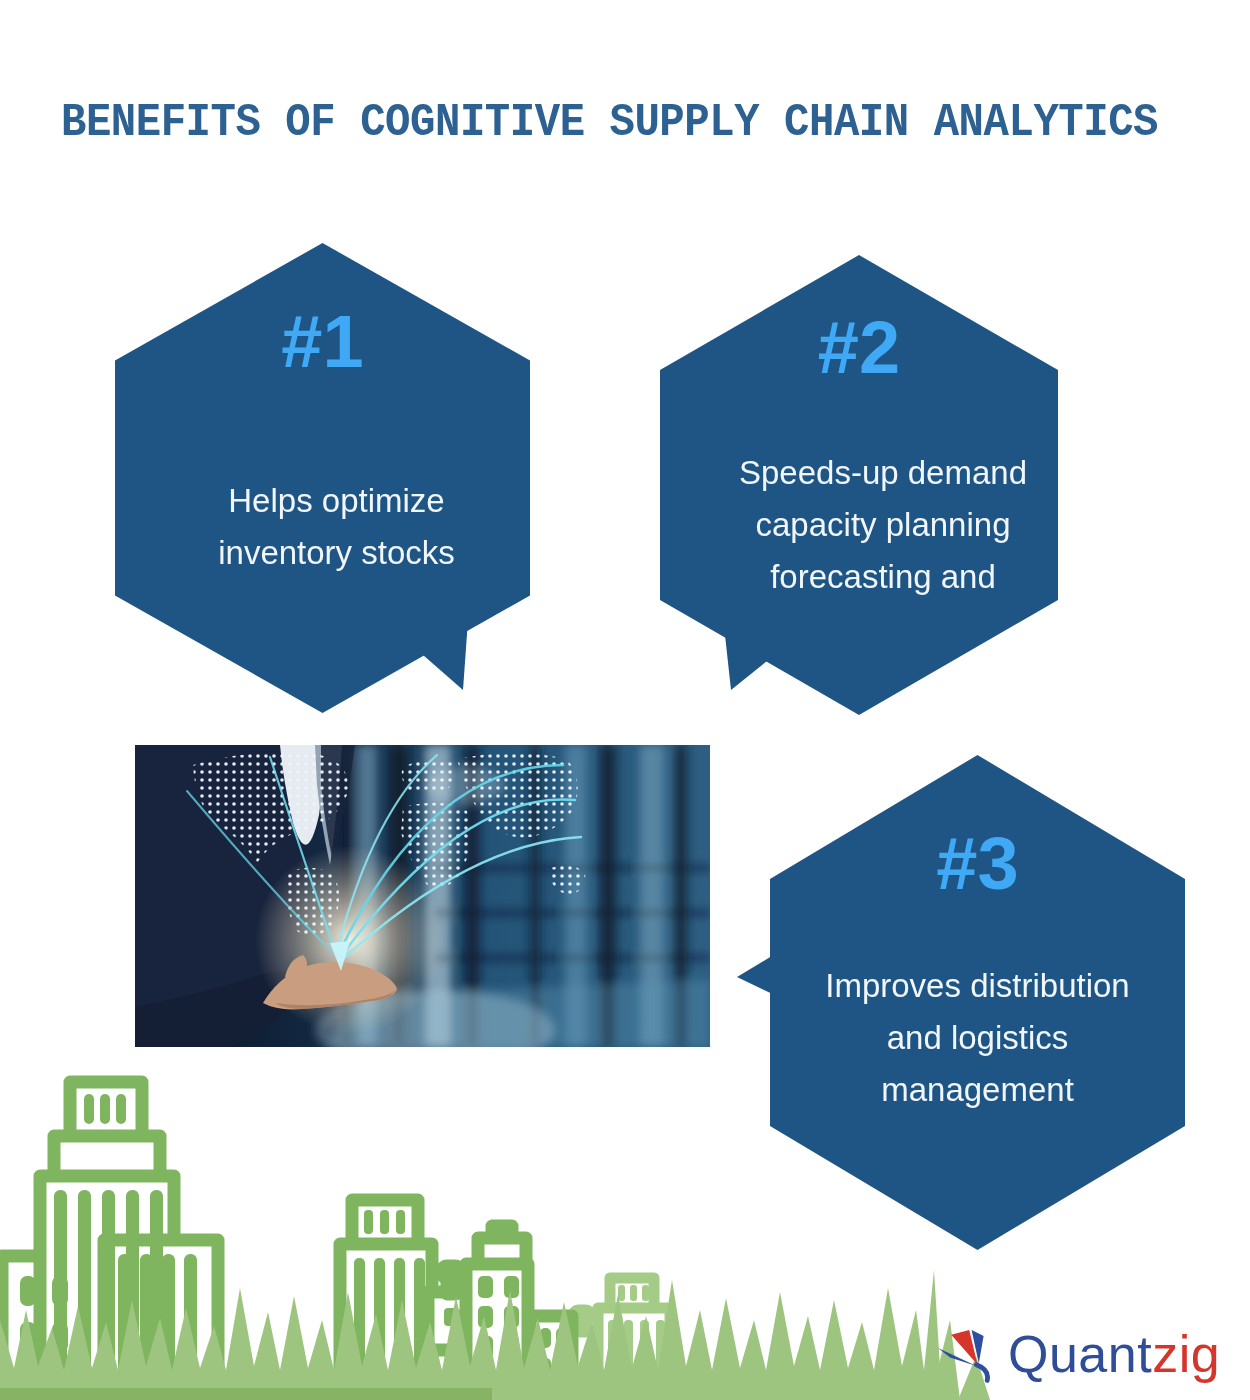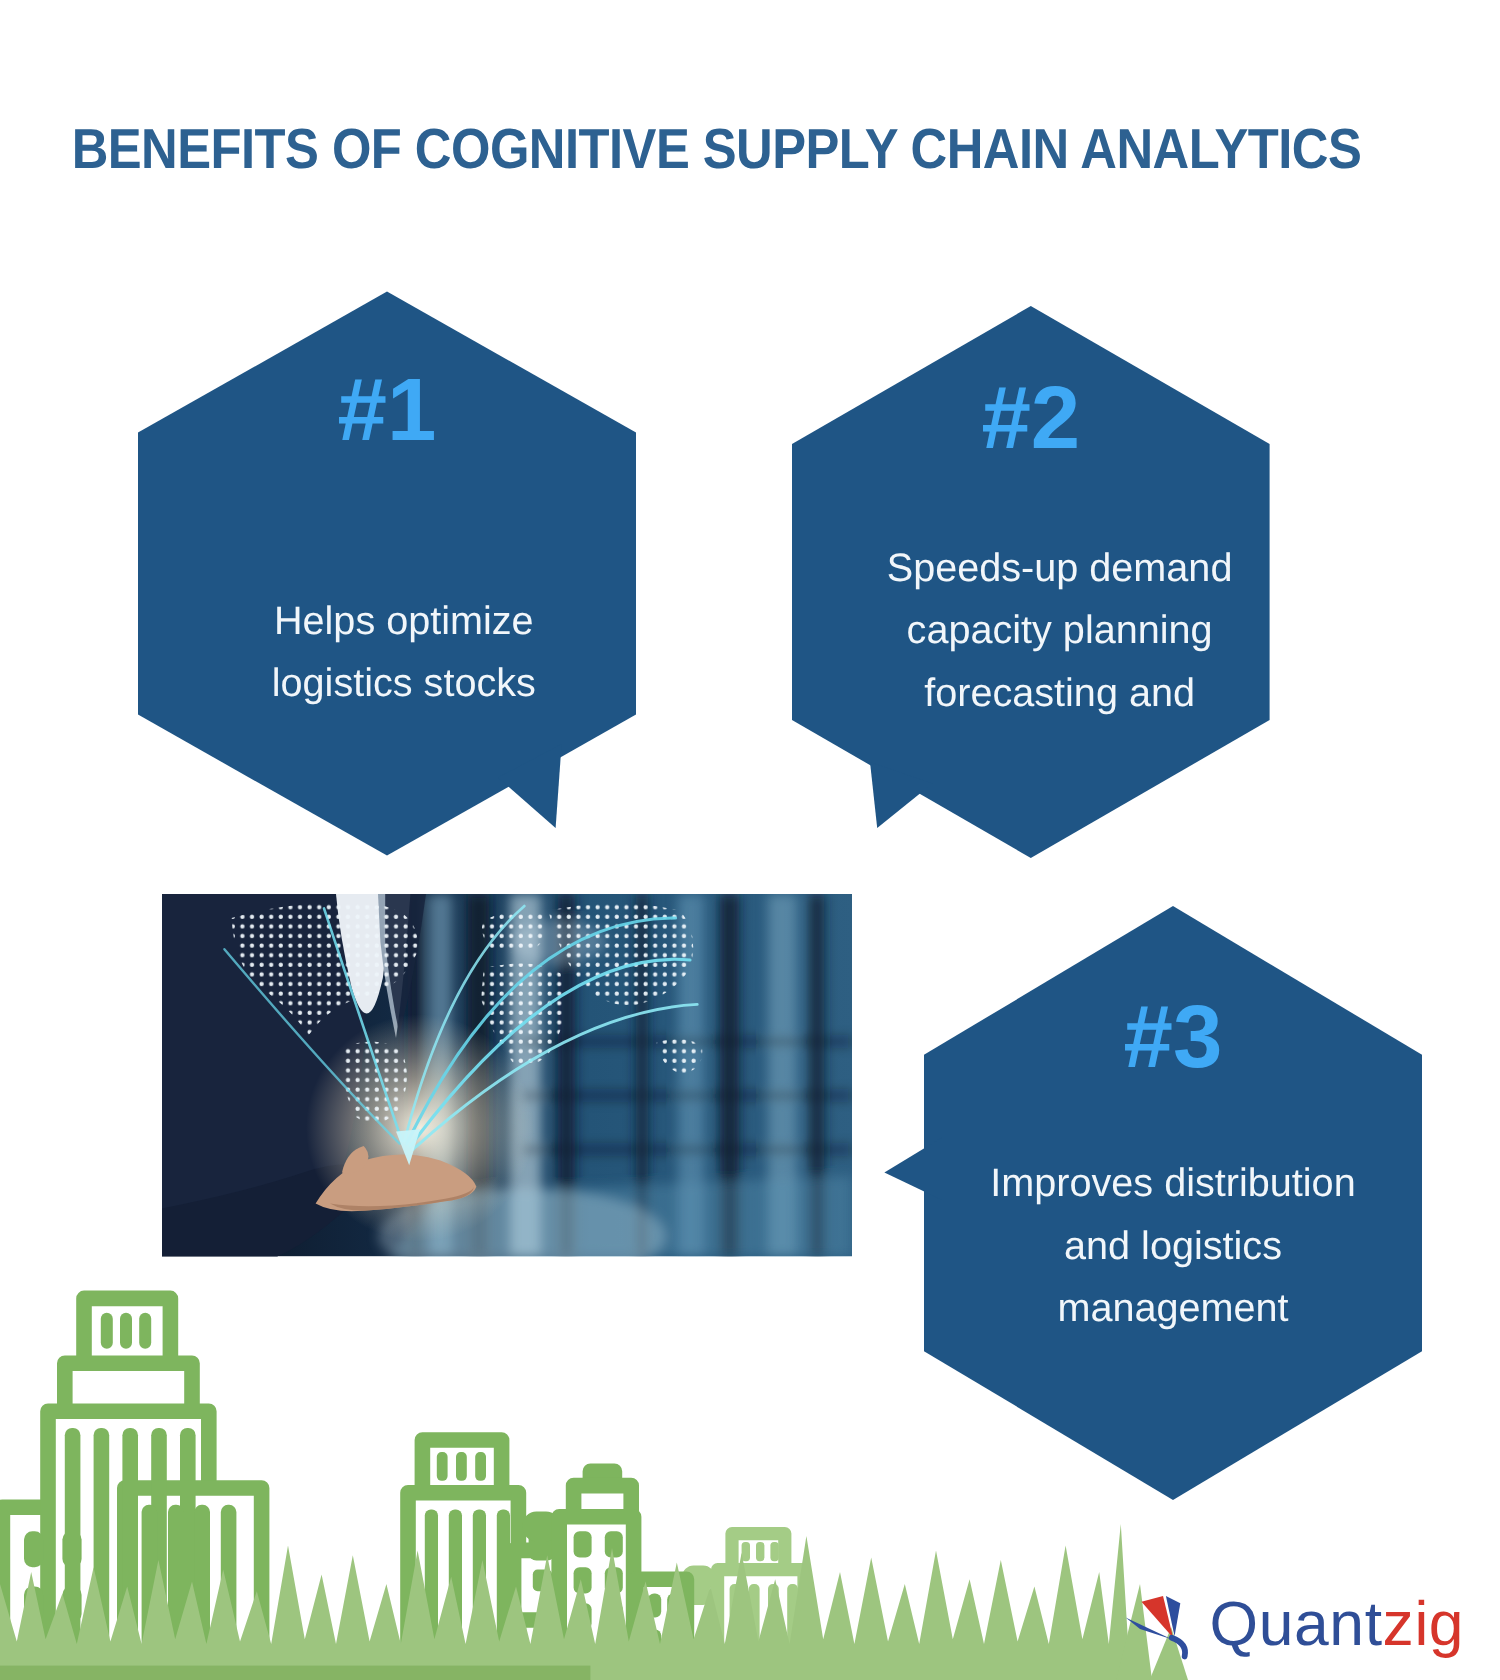--- a/index.html
+++ b/index.html
@@ -18,20 +18,21 @@
   html,body{background:#ffffff;}
   body{font-family:"Liberation Sans", sans-serif;}
   .canvas{
     position:relative;width:1250px;height:1400px;margin:0 auto;
     background:#ffffff;overflow:hidden;
   }
   
   .title-wrap{
     position:absolute;left:0;top:96px;width:1023px;text-align:left;
     white-space:nowrap;
+    font-family:Liberation Mono, monospace;
   }
   .title-inner{
     display:inline-block;
     font-size:47px;font-weight:700;letter-spacing:-0.5px;
     color:var(--title-blue);
     transform:scaleX(0.9);transform-origin:center;
   }
   
   .hex{position:absolute;}
   .hex svg{position:absolute;left:0;top:0;overflow:visible;}
@@ -39,21 +40,21 @@
     position:absolute;left:0;width:100%;text-align:center;
     font-size:74px;font-weight:700;color:var(--num-blue);line-height:1;
   }
   .hex-text{
     position:absolute;left:0;width:100%;text-align:center;
     font-size:33px;font-weight:400;color:var(--hex-text);line-height:52px;
   }
   .hex-text span{display:block;}
   .hex1{left:115px;top:243px;width:415px;height:470px;}
   .hex1 .hex-number{top:62px;}
-  .hex1 .hex-text{top:248px;padding-left:28px;}
+  .hex1 .hex-text{top:232px;padding-left:28px;}
   .hex2{left:660px;top:255px;width:398px;height:460px;}
   .hex2 .hex-number{top:56px;}
   .hex2 .hex-text{top:192px;padding-left:48px;}
   .hex3{left:770px;top:755px;width:415px;height:495px;}
   .hex3 .hex-number{top:72px;}
   .hex3 .hex-text{top:205px;text-align:center;}
   
   .photo-wrap{position:absolute;left:135px;top:745px;width:575px;height:302px;}
   .photo-wrap svg{display:block;width:575px;height:302px;}
   
@@ -79,21 +80,21 @@
   </div>
 
   <div class="hex hex1">
     <svg width="415" height="470" viewBox="0 0 415 470" aria-hidden="true">
       <polygon points="207.5,0 415,117.5 415,352.5 207.5,470 0,352.5 0,117.5" fill="#1F5585"></polygon>
       <polygon points="300,405 353,377 348,447" fill="#1F5585"></polygon>
     </svg>
     <div class="hex-number">#1</div>
     <div class="hex-text">
       <span>Helps optimize</span>
-      <span>logistics stocks</span>
+      <span>inventory stocks</span>
     </div>
   </div>
 
   <div class="hex hex2">
     <svg width="398" height="460" viewBox="0 0 398 460" aria-hidden="true">
       <polygon points="199,0 398,115 398,345 199,460 0,345 0,115" fill="#1F5585"></polygon>
       <polygon points="65,380 71,435 117,398" fill="#1F5585"></polygon>
     </svg>
     <div class="hex-number">#2</div>
     <div class="hex-text">

